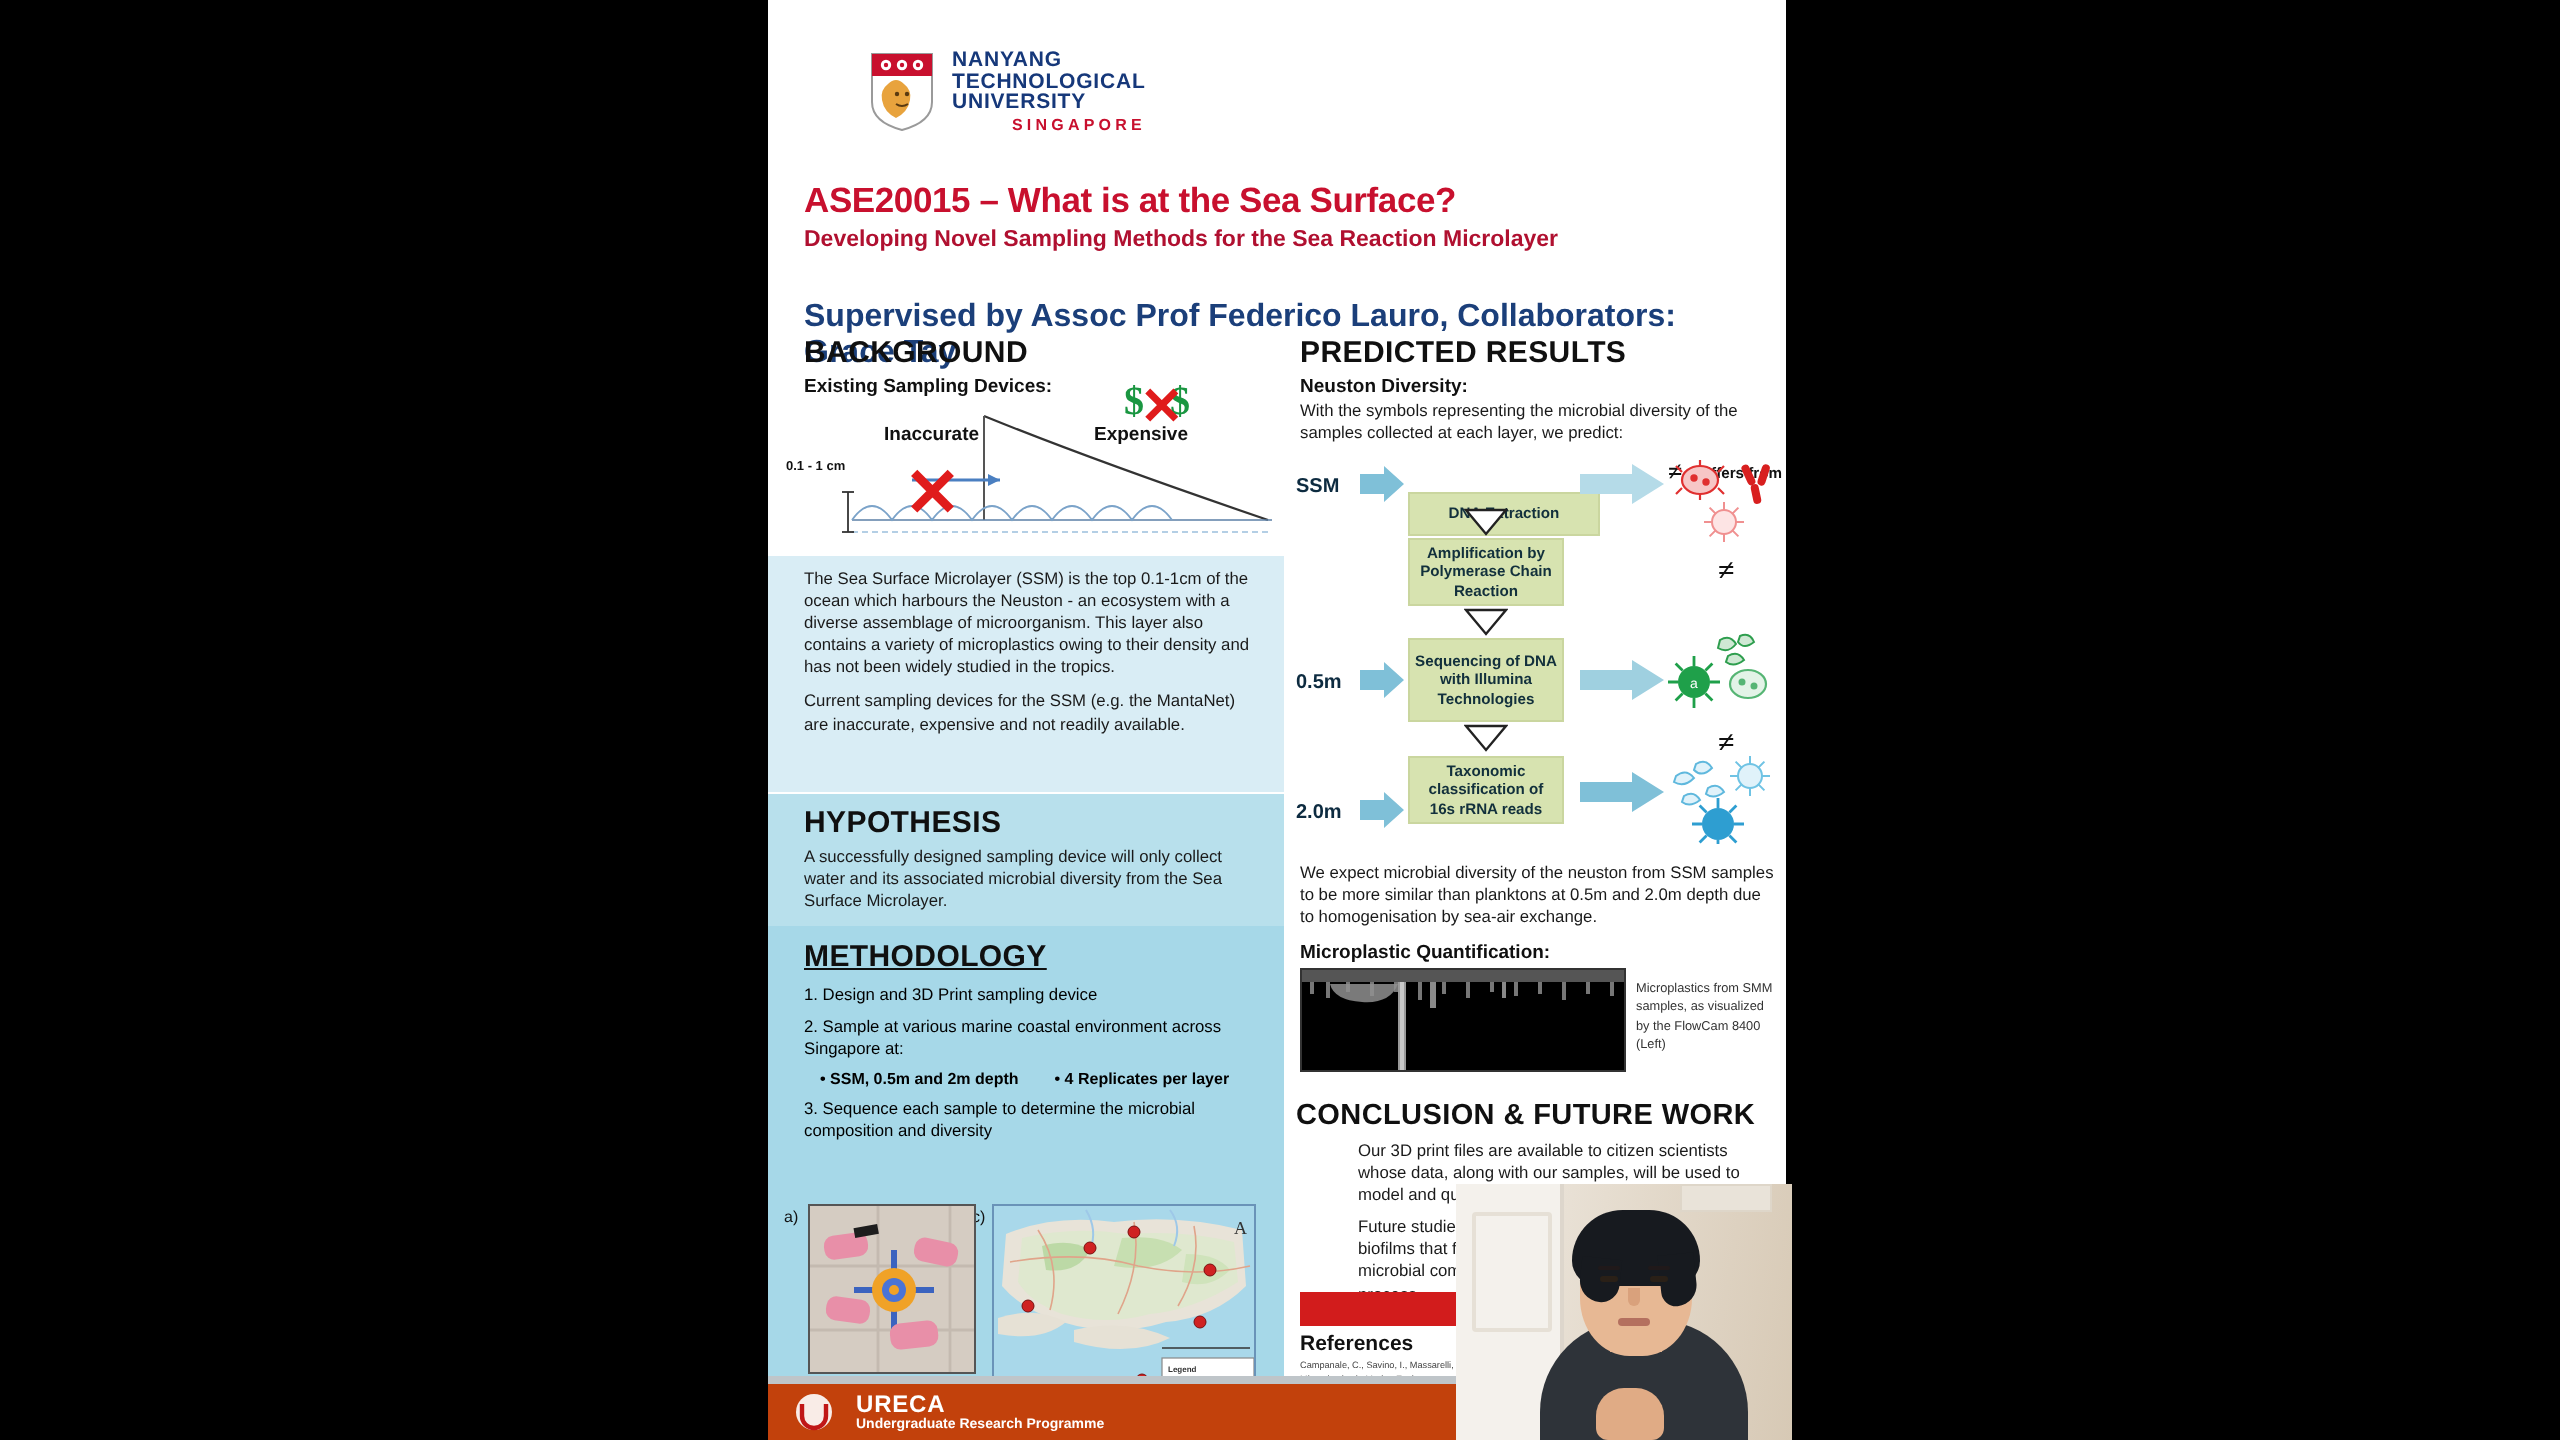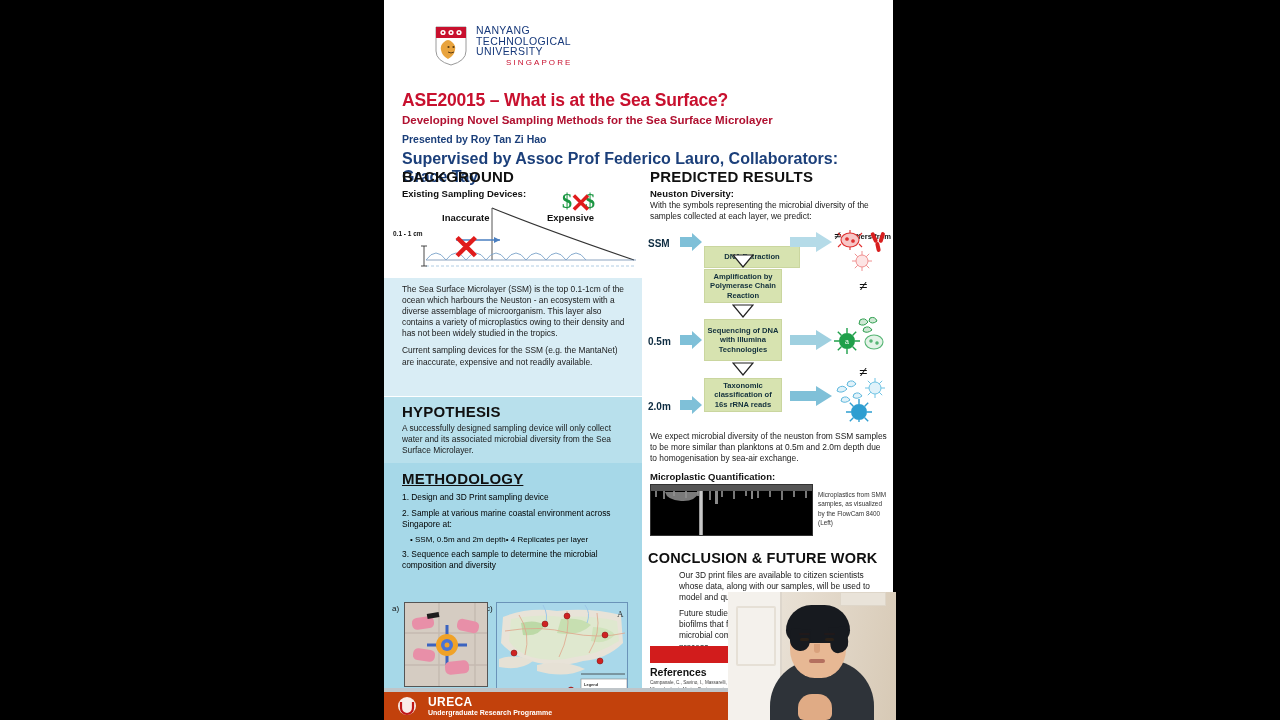--- a/index.html
+++ b/index.html
@@ -15,22 +15,22 @@
   #poster {
     position: absolute; left: 384px; top: 0; width: 509px; height: 720px;
     background: #ffffff; overflow: hidden;
   }
 
   
   .logo-row { position: absolute; left: 50px; top: 25px; display: flex; align-items: center; gap: 8px; }
   .crest { width: 34px; height: 42px; position: relative; }
   .crest svg { display: block; }
   .logo-text { line-height: 1.0; }
-  .logo-text .l1 { font-size: 10.5px; font-weight: normal; color: #16387a; letter-spacing: .4px; }
-  .logo-text .l4 { font-size: 8px; font-weight: normal; color: #c8102e; letter-spacing: 2.1px; margin-top: 2px; padding-left: 30px; }
+  .logo-text .l1 { font-size: 10.5px; font-weight: bold; color: #16387a; letter-spacing: .4px; }
+  .logo-text .l4 { font-size: 8px; font-weight: bold; color: #c8102e; letter-spacing: 2.1px; margin-top: 2px; padding-left: 30px; }
 
   
   .title-main { position: absolute; left: 18px; top: 90px; width: 480px;
      font-size: 17.5px; font-weight: bold; color: #c8102e; letter-spacing: -.2px; }
   .title-sub { position: absolute; left: 18px; top: 114px; width: 480px;
      font-size: 11.5px; font-weight: bold; color: #b01030; }
   .title-pres { position: absolute; left: 18px; top: 133px; width: 480px;
      font-size: 10.5px; font-weight: bold; color: #1b3f7a; }
   .title-sup { position: absolute; left: 18px; top: 150px; width: 480px;
      font-size: 16px; font-weight: bold; color: #1b3f7a; }
@@ -60,21 +60,21 @@
   .bg-panel p { margin-bottom: 6px; }
 
   .hypo-panel { position: absolute; left: 0px; top: 229px; width: 258px; height: 66px;
                 background: #b8e0ec; padding: 6px 14px 0 18px; }
   .hypo-panel .h-sec { margin-bottom: 3px; }
 
   .meth-panel { position: absolute; left: 0px; top: 295px; width: 258px; height: 398px;
                 background: #a6d8e8; padding: 7px 10px 0 18px; }
   .meth-panel .h-sec { margin-bottom: 5px; text-decoration: underline; }
   .meth-panel p { margin-bottom: 5px; font-size: 8.4px; line-height: 1.3; }
-  .bullets { display: flex; margin: 0 0 5px 8px; }
+  .bullets { display: flex; gap: 18px; margin: 0 0 5px 8px; font-weight: bold; }
   .bullets span { font-size: 8px; }
 
   .fig-a { position: absolute; left: 20px; top: 139px; width: 84px; height: 85px; border: 1px solid #555;
            background: #cfc6bd; overflow: hidden; }
   .fig-b { position: absolute; left: 20px; top: 232px; width: 84px; height: 92px; border: 1px solid #555;
            background: #1a1f16; overflow: hidden; }
   .fig-c { position: absolute; left: 112px; top: 139px; width: 132px; height: 98px; border: 1px solid #6a93b8;
            background: #cfe3ef; overflow: hidden; }
   .fig-lbl { position: absolute; font-size: 8px; color: #111; }
   .caps { position: absolute; left: 112px; top: 243px; width: 134px; font-size: 7.2px; color: #222; line-height: 1.32; }
@@ -175,22 +175,21 @@
       </div>
       <div class="logo-text">
         <div class="l1">NANYANG</div>
         <div class="l1">TECHNOLOGICAL</div>
         <div class="l1">UNIVERSITY</div>
         <div class="l4">SINGAPORE</div>
       </div>
     </div>
 
     <div class="title-main">ASE20015 – What is at the Sea Surface?</div>
-    <div class="title-sub">Developing Novel Sampling Methods for the Sea Surface Microlayer</div>
-    <div class="title-pres">Presented by Roy Tan Zi Hao</div>
+    <div class="title-sub">Developing Novel Sampling Methods for the Sea Reaction Microlayer</div>
     <div class="title-sup">Supervised by Assoc Prof Federico Lauro, Collaborators: Grace Tay</div>
 
     <div class="col-left">
 
       <div class="h-sec bg-head">BACKGROUND</div>
       <div class="h-small bg-sub">Existing Sampling Devices:</div>
 
       <svg class="ocean" viewBox="0 0 244 75">
         <path d="M96 8 Q150 30 238 60" stroke="#333" stroke-width="1.1" fill="none"></path>
         <line x1="96" y1="8" x2="96" y2="60" stroke="#555" stroke-width="1"></line>

